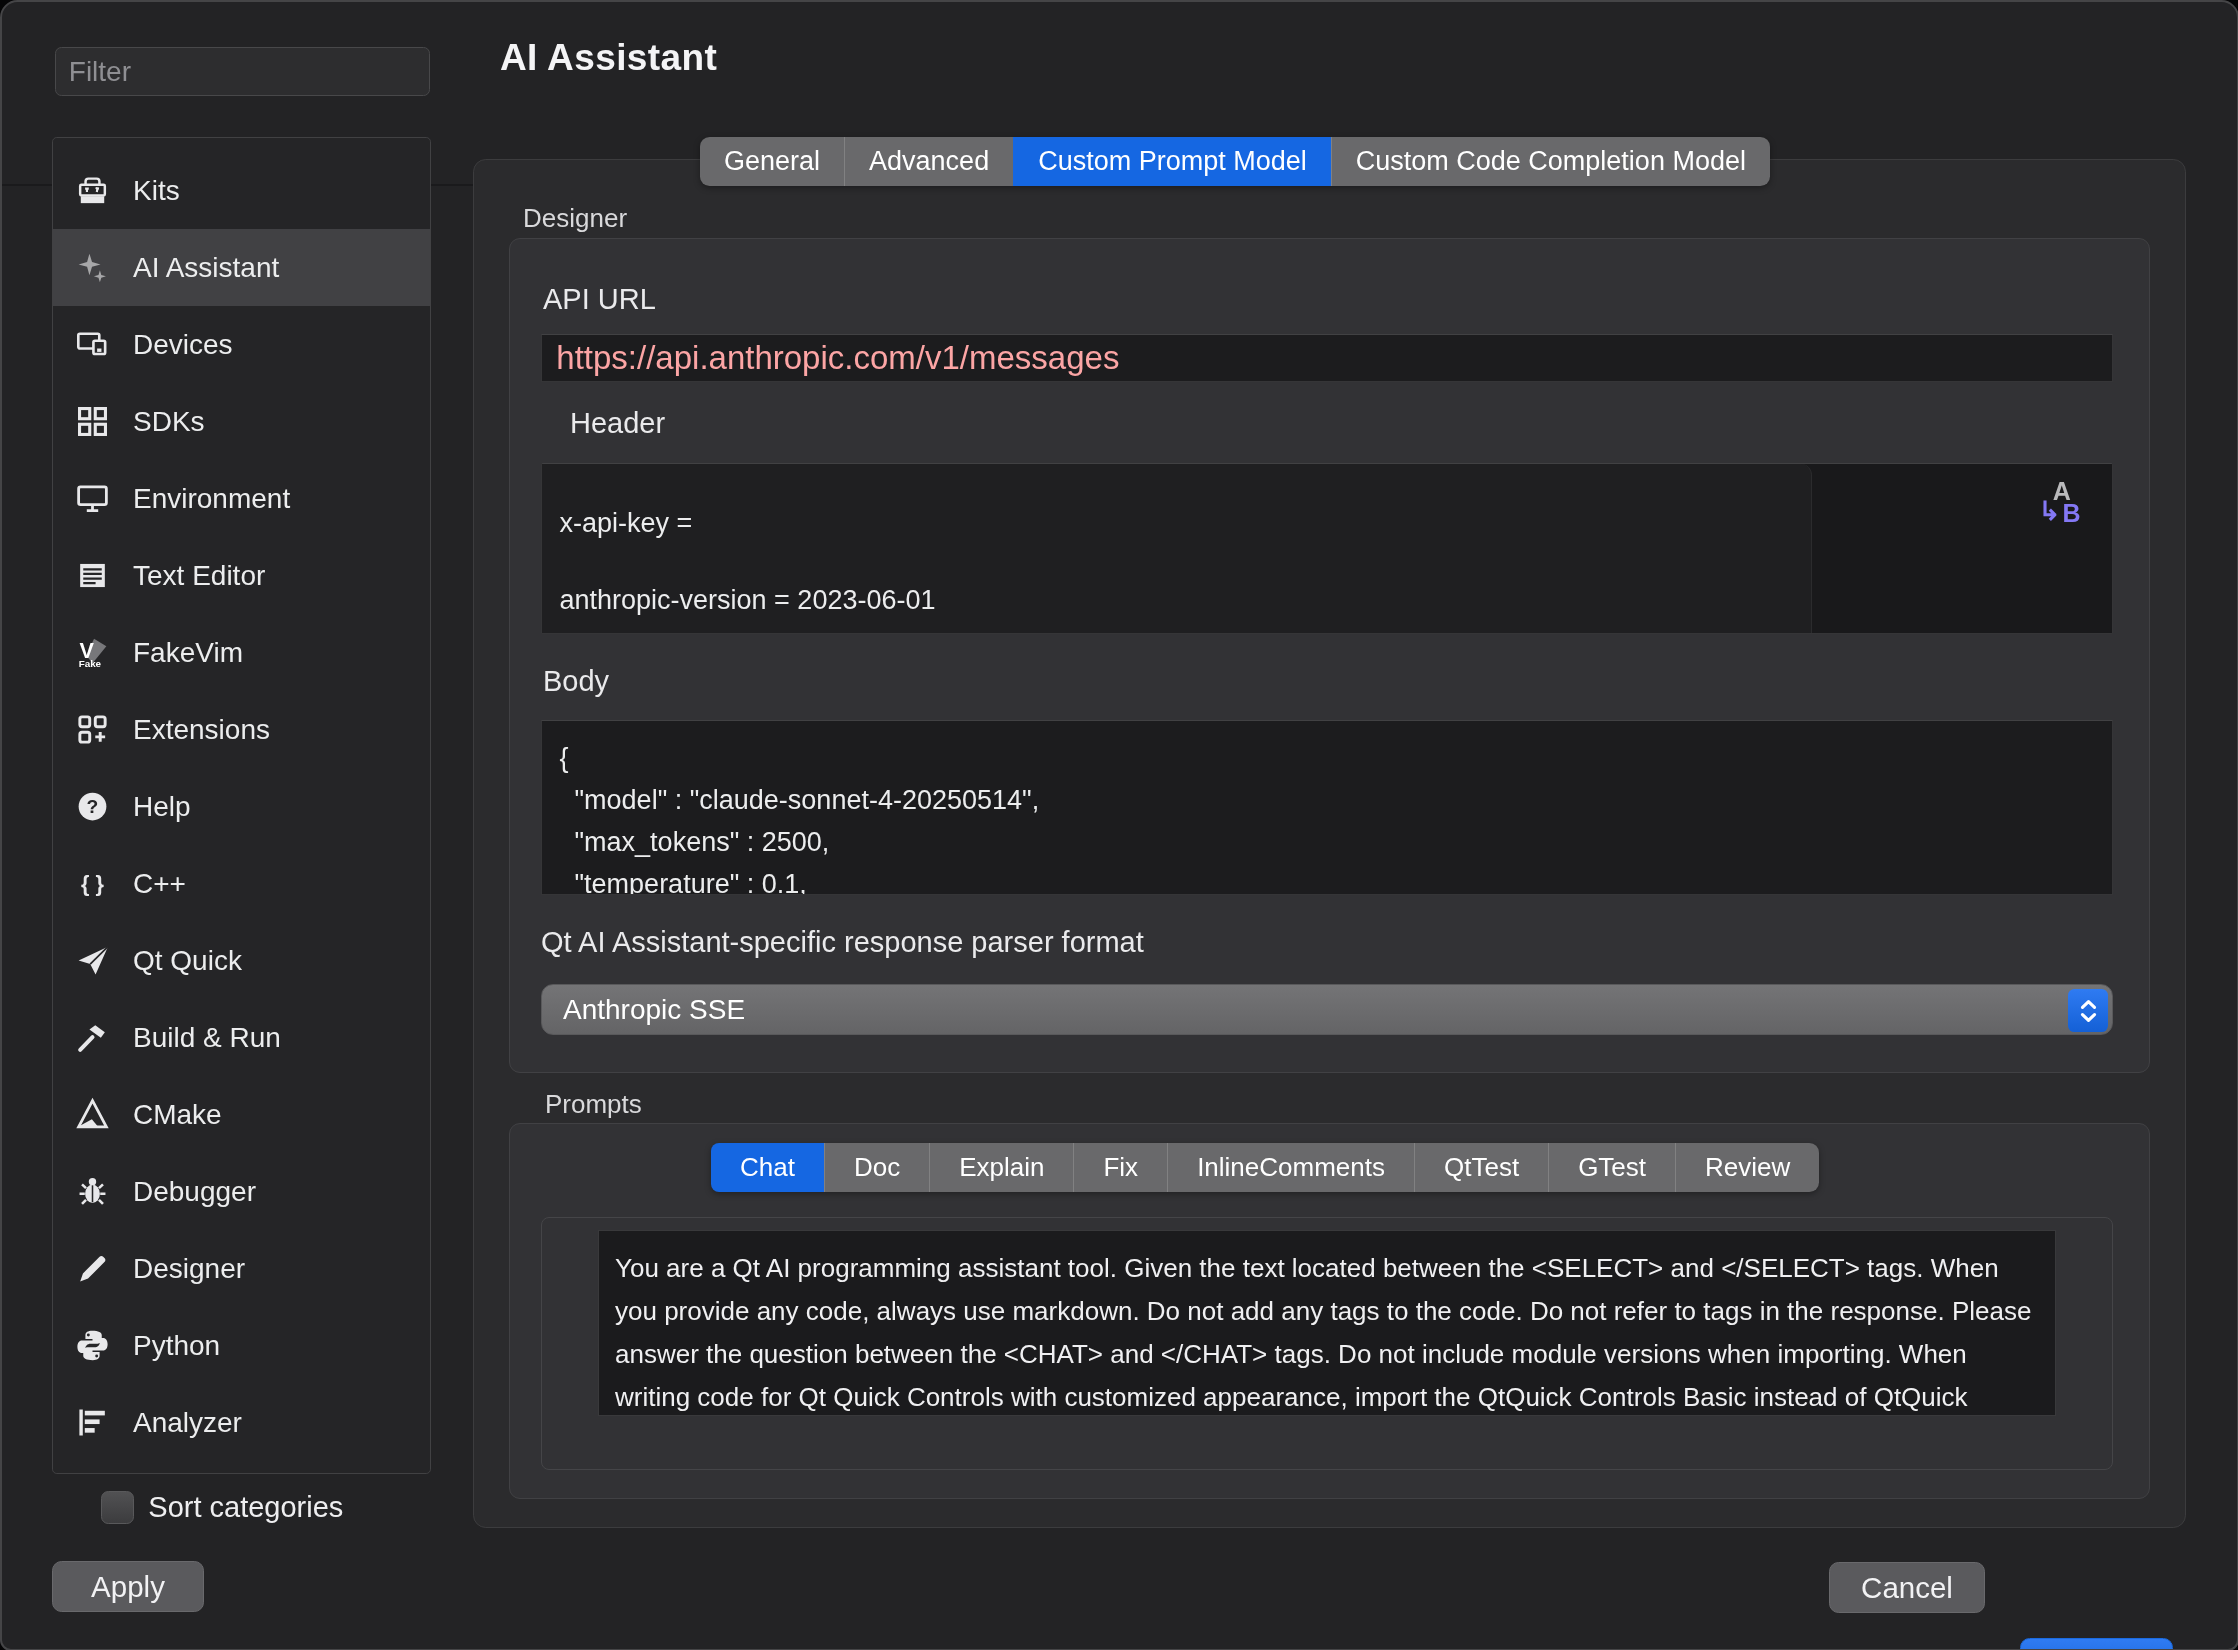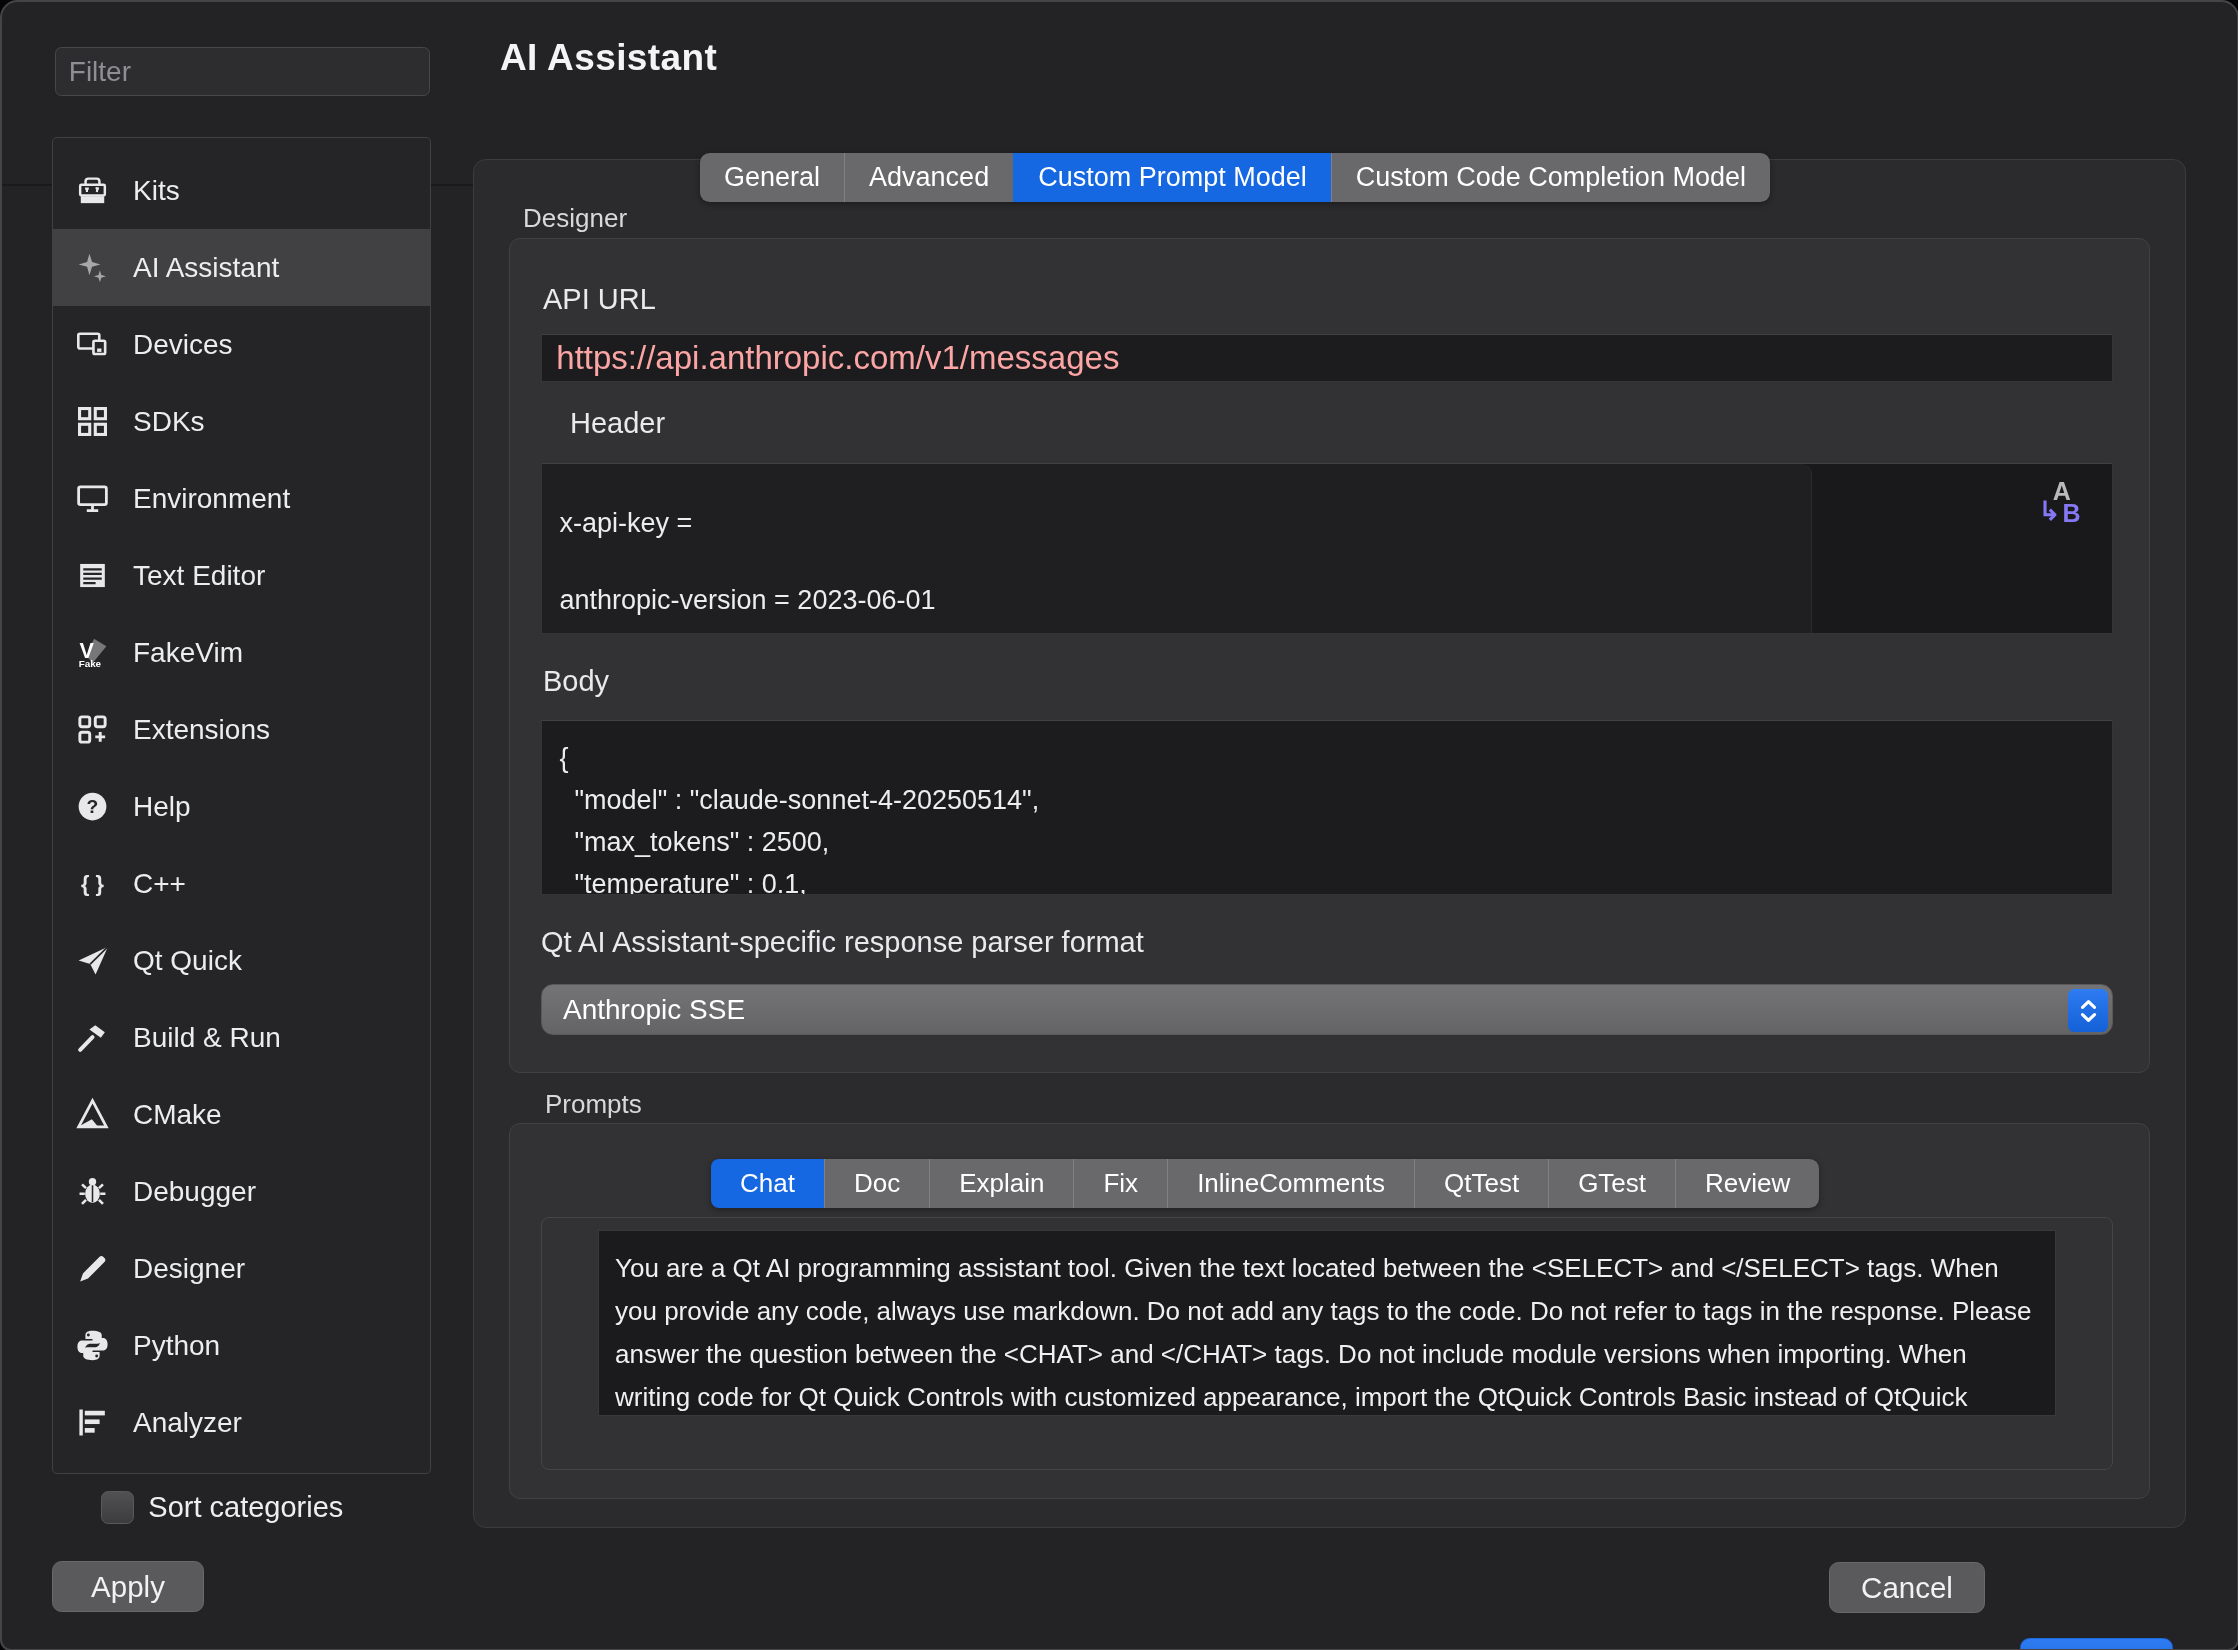--- a/index.html
+++ b/index.html
@@ -55,21 +55,21 @@
                 background:linear-gradient(#2f7bf2,#1460d6); border:0.8px solid #1a6ae0;text-align:right; }
 
   
   .page-title { left:498px; top:35px; font-size:37px; font-weight:bold; color:#f4f4f6; letter-spacing:0.4px; }
 
   .panel {
     left:471px; top:157px; width:1713px; height:1369px;
     background:#2b2b2d; border:1.6px solid #3c3c3e; border-radius:12.8px;
   }
 
-  .tabbar { display:flex; height:49px; z-index:5; filter:drop-shadow(0 2.4px 3.2px rgba(0,0,0,.35));margin-top:16px; }
+  .tabbar { display:flex; height:49px; z-index:5; filter:drop-shadow(0 2.4px 3.2px rgba(0,0,0,.35)); }
   .tab {
     display:flex; align-items:center; justify-content:center;
     background:#69696b; color:#fff; font-size:27px; padding:0 24px;
     border-left:1.6px solid rgba(255,255,255,.16); cursor:default; white-space:nowrap;
   }
   .tab:first-child { border-left:none; border-radius:9.6px 0 0 9.6px; }
   .tab:last-child  { border-radius:0 9.6px 9.6px 0; }
   .tab.sel { background:#1567e2; border-left-color:transparent; }
   .main-tabs   { left:698px; top:135px; }
   .prompt-tabs { left:709px; top:1141px; }

